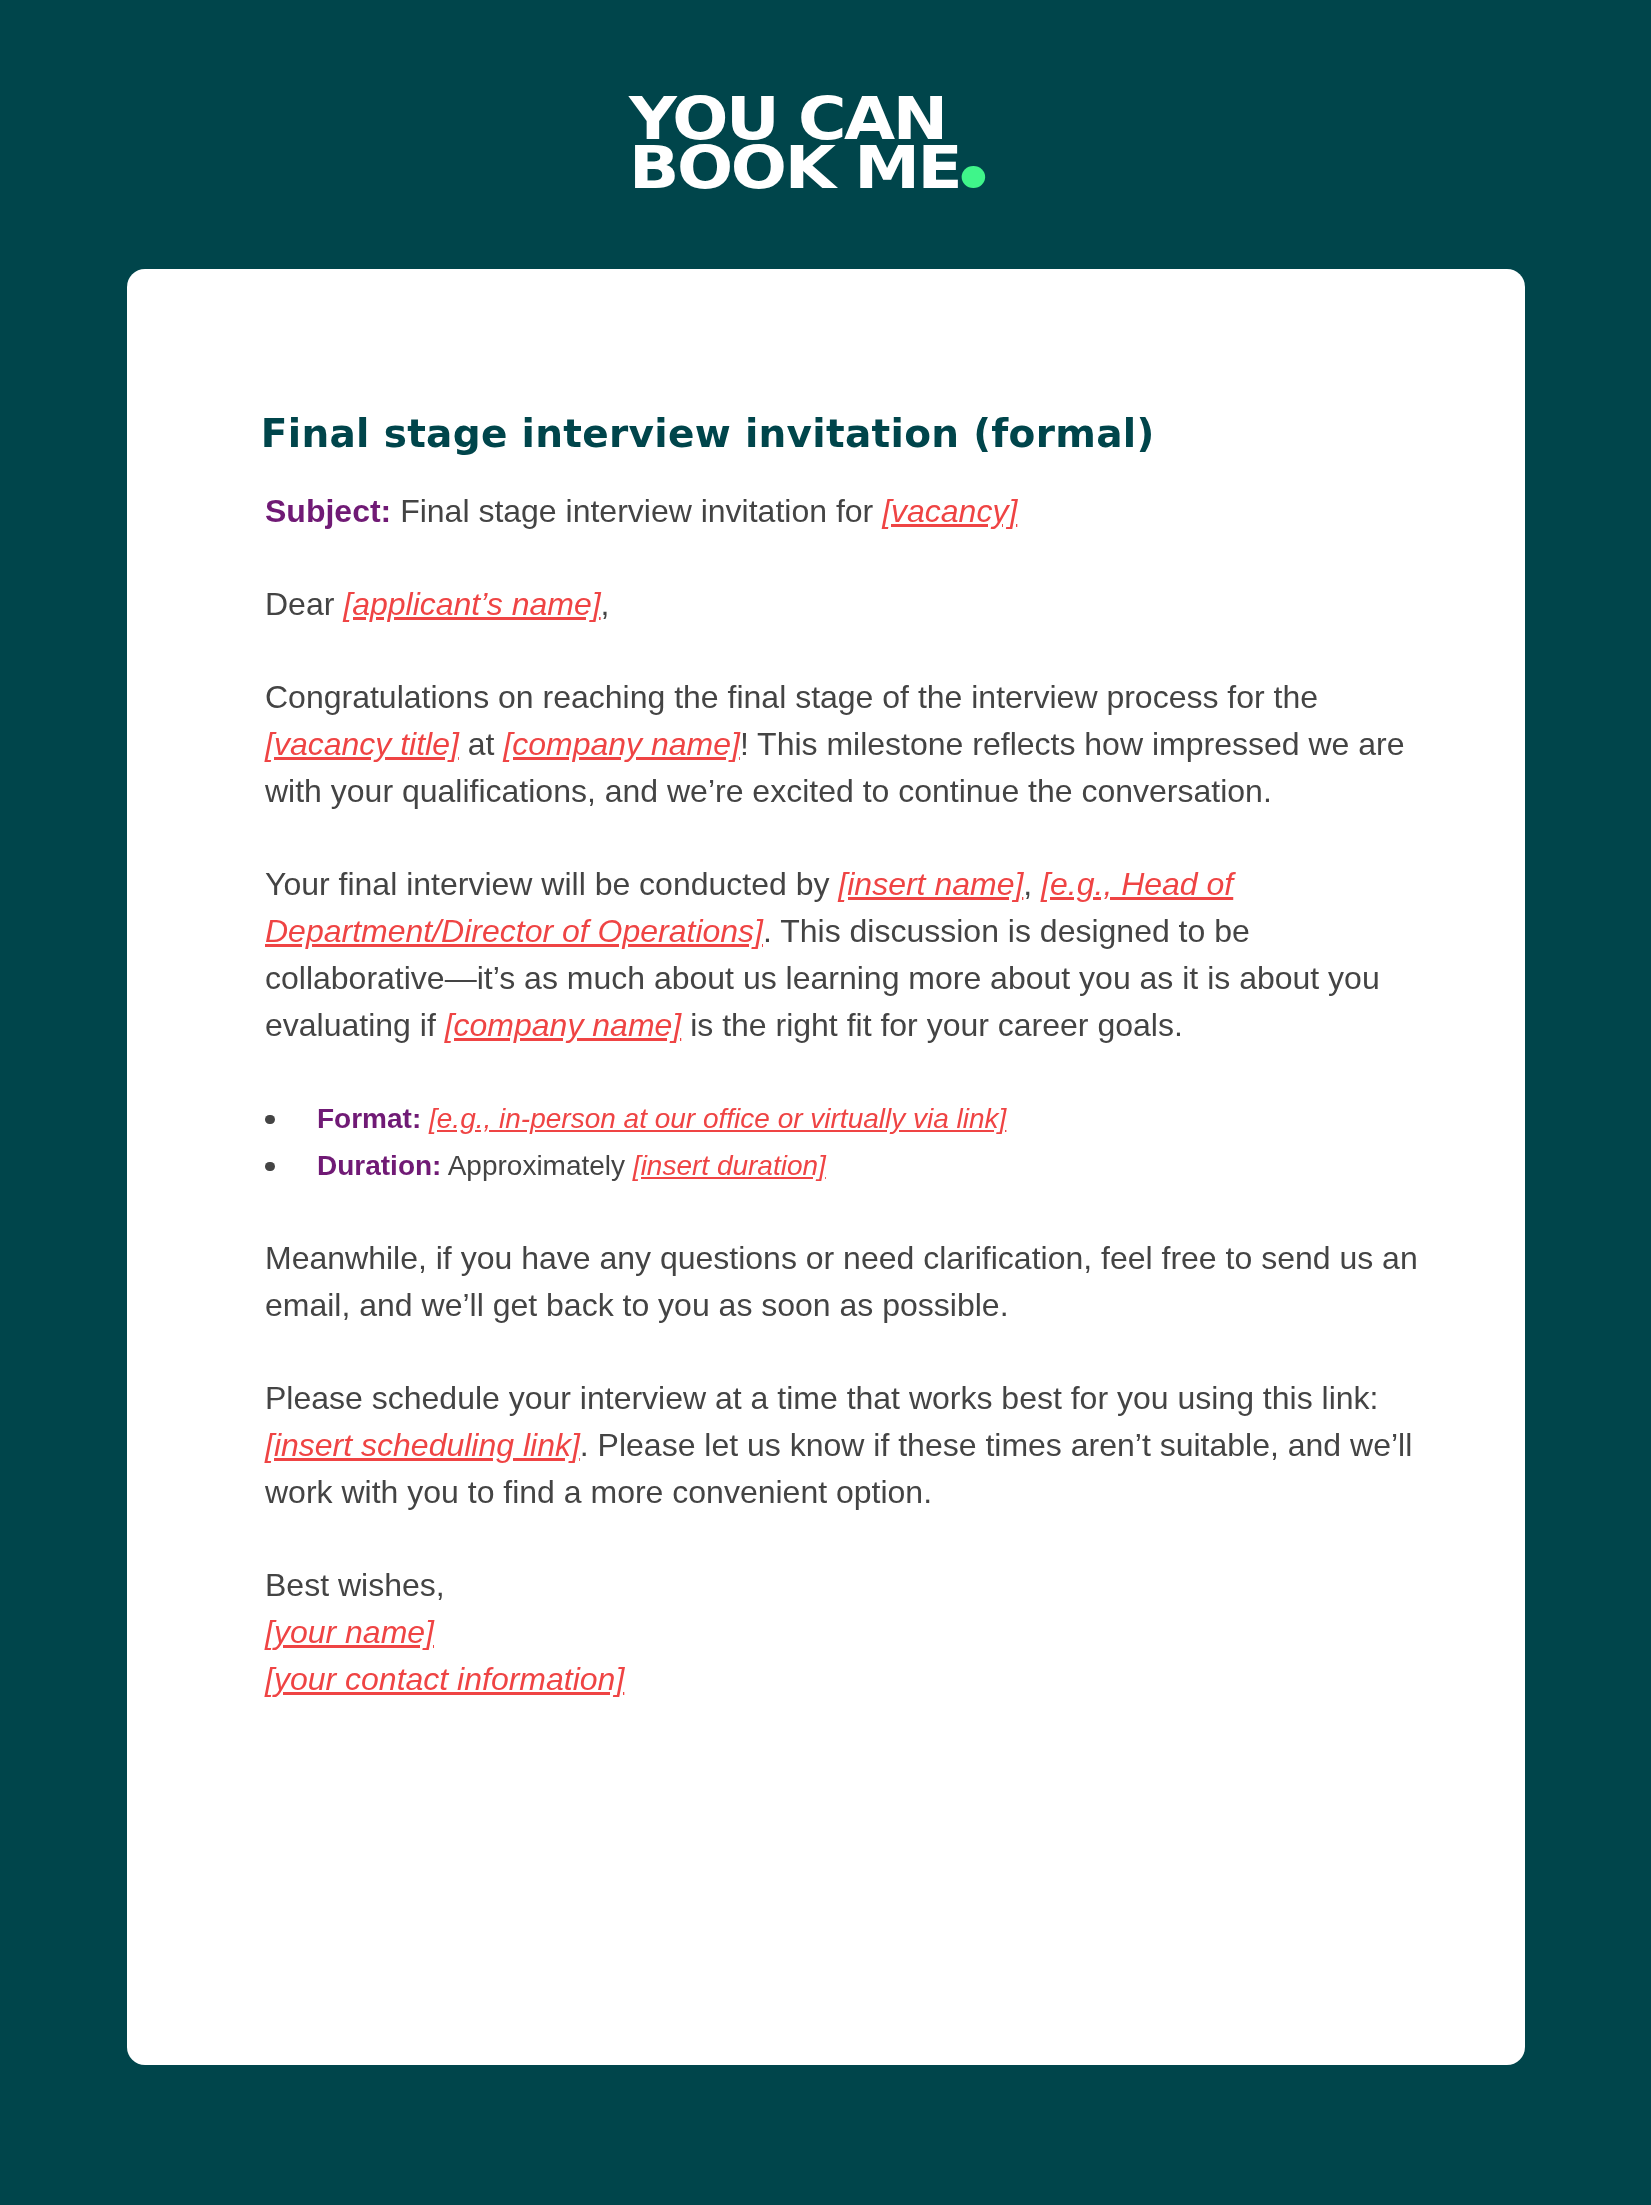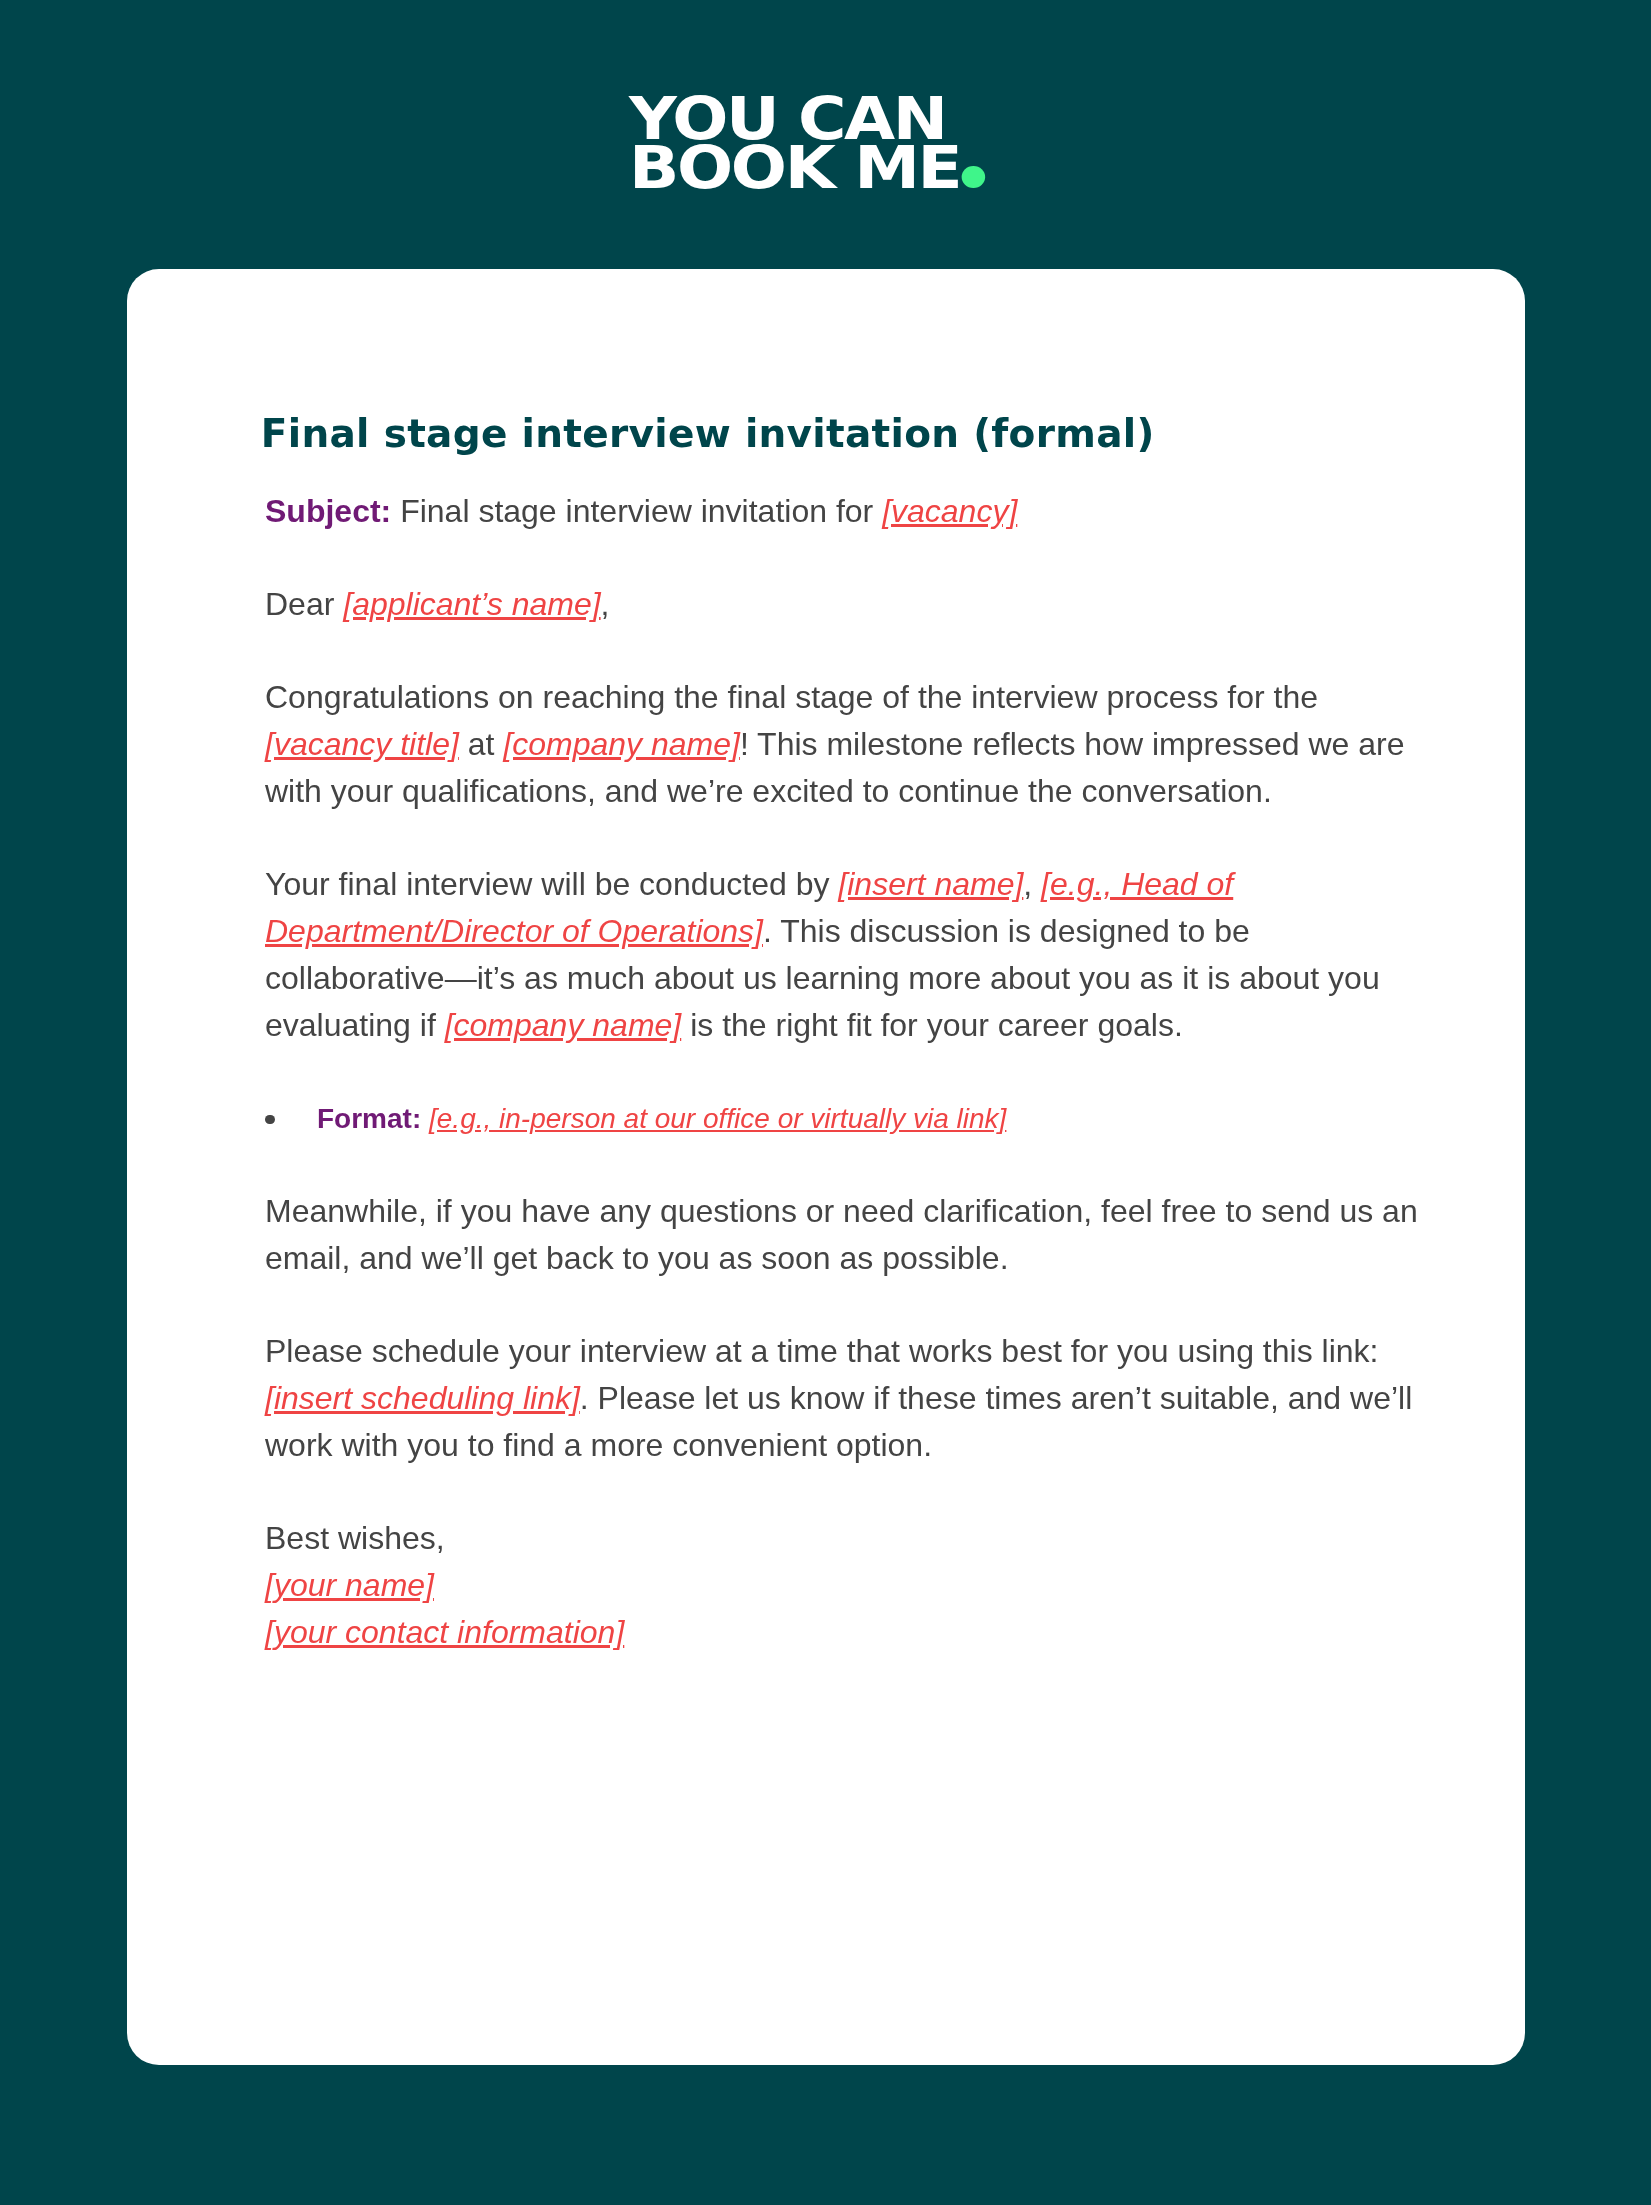--- a/index.html
+++ b/index.html
@@ -39,21 +39,21 @@
     margin-left: 1.4px;
     vertical-align: baseline;
   }
   .card {
     position: absolute;
     left: 127px;
     top: 269px;
     width: 1398px;
     height: 1796px;
     background: #ffffff;
-    border-radius: 32px;
+    border-radius: 18px;
   }
   .content {
     position: absolute;
     left: 138px;
     top: 140px;
     width: 1160px;
   }
   .title {
     color: #00454b;
     font-family: "DejaVu Sans", "Liberation Sans", sans-serif;
@@ -119,20 +119,21 @@
 
     <p class="p"><span>Dear </span><span class="ph">[applicant’s name]</span><span>,</span></p>
 
     <p class="p"><span>Congratulations on reaching the final stage of the interview process for the </span><span class="ph">[vacancy title]</span><span> at </span><span class="ph">[company name]</span><span>! This milestone reflects how impressed we are with your qualifications, and we’re excited to continue the conversation.</span></p>
 
     <p class="p"><span>Your final interview will be conducted by </span><span class="ph">[insert name]</span><span>, </span><span class="ph">[e.g., Head of Department/Director of Operations]</span><span>. This discussion is designed to be collaborative—it’s as much about us learning more about you as it is about you evaluating if </span><span class="ph">[company name]</span><span> is the right fit for your career goals.</span></p>
 
 
     <ul class="details">
       <li><span class="bullet"></span><b>Format:</b><span> </span><span class="ph">[e.g., in-person at our office or virtually via link]</span></li>
+      <li><span class="bullet"></span><b>Duration:</b><span> Approximately </span><span class="ph">[insert duration]</span></li>
     </ul>
 
     <p class="p">Meanwhile, if you have any questions or need clarification, feel free to send us an email, and we’ll get back to you as soon as possible.</p>
 
     <p class="p"><span>Please schedule your interview at a time that works best for you using this link: </span><span class="ph">[insert scheduling link]</span><span>. Please let us know if these times aren’t suitable, and we’ll work with you to find a more convenient option.</span></p>
 
     <div class="p tight">
       <span class="sign-line">Best wishes,</span>
       <span class="sign-line ph">[your name]</span>
       <span class="sign-line ph">[your contact information]</span>

